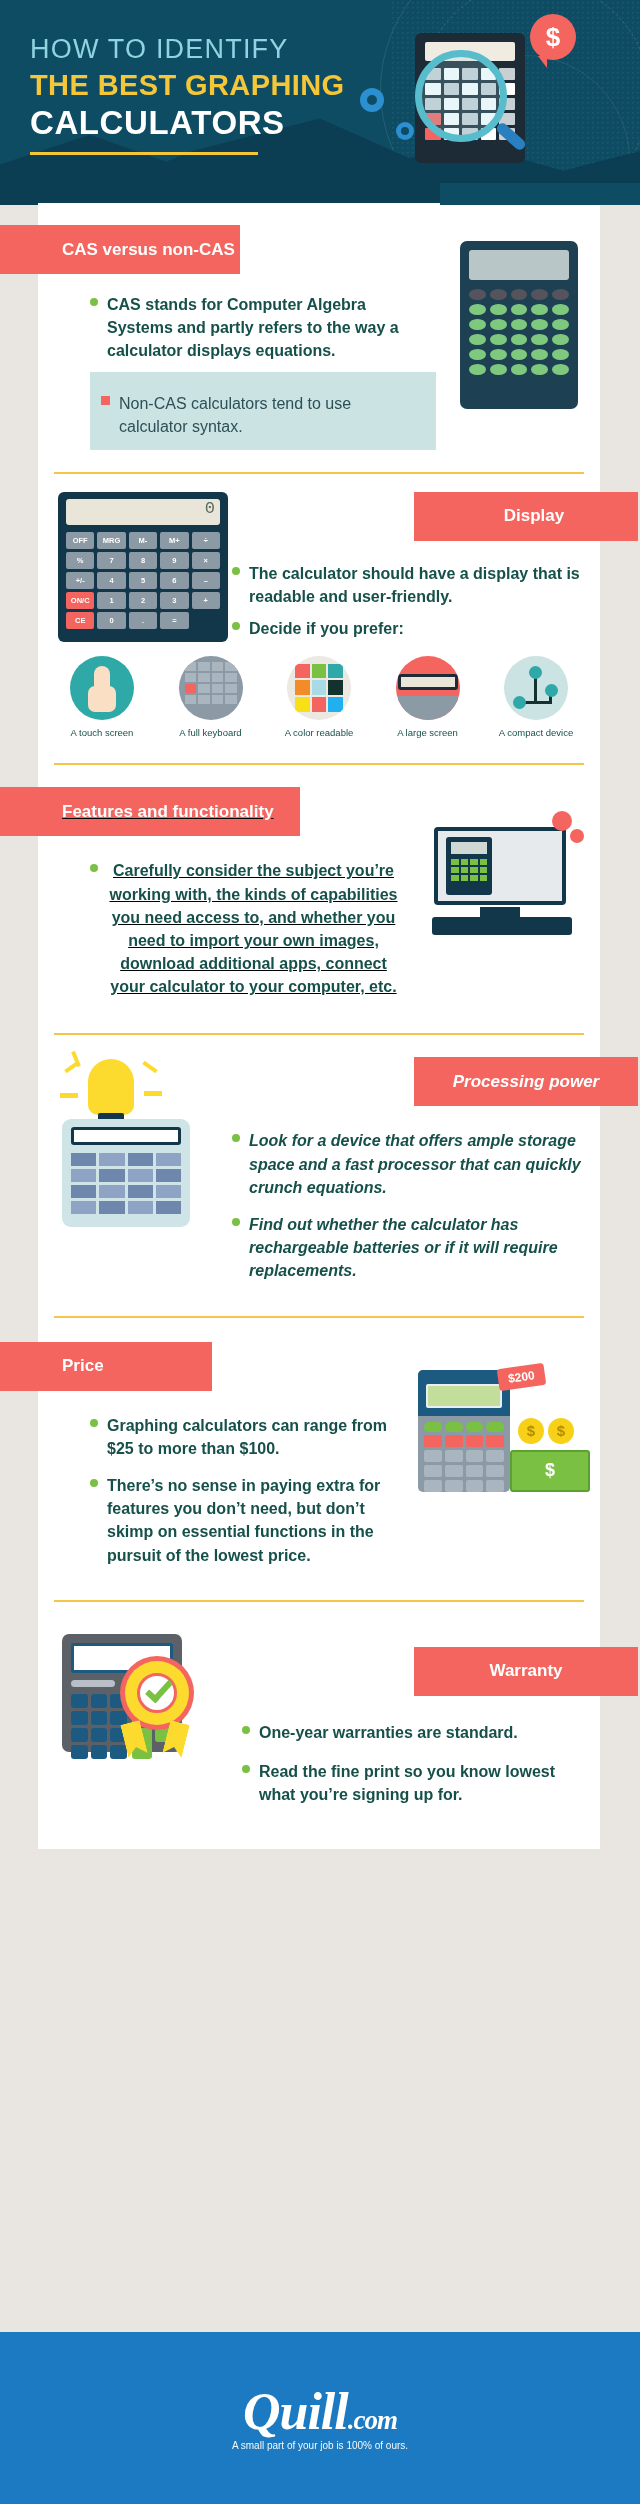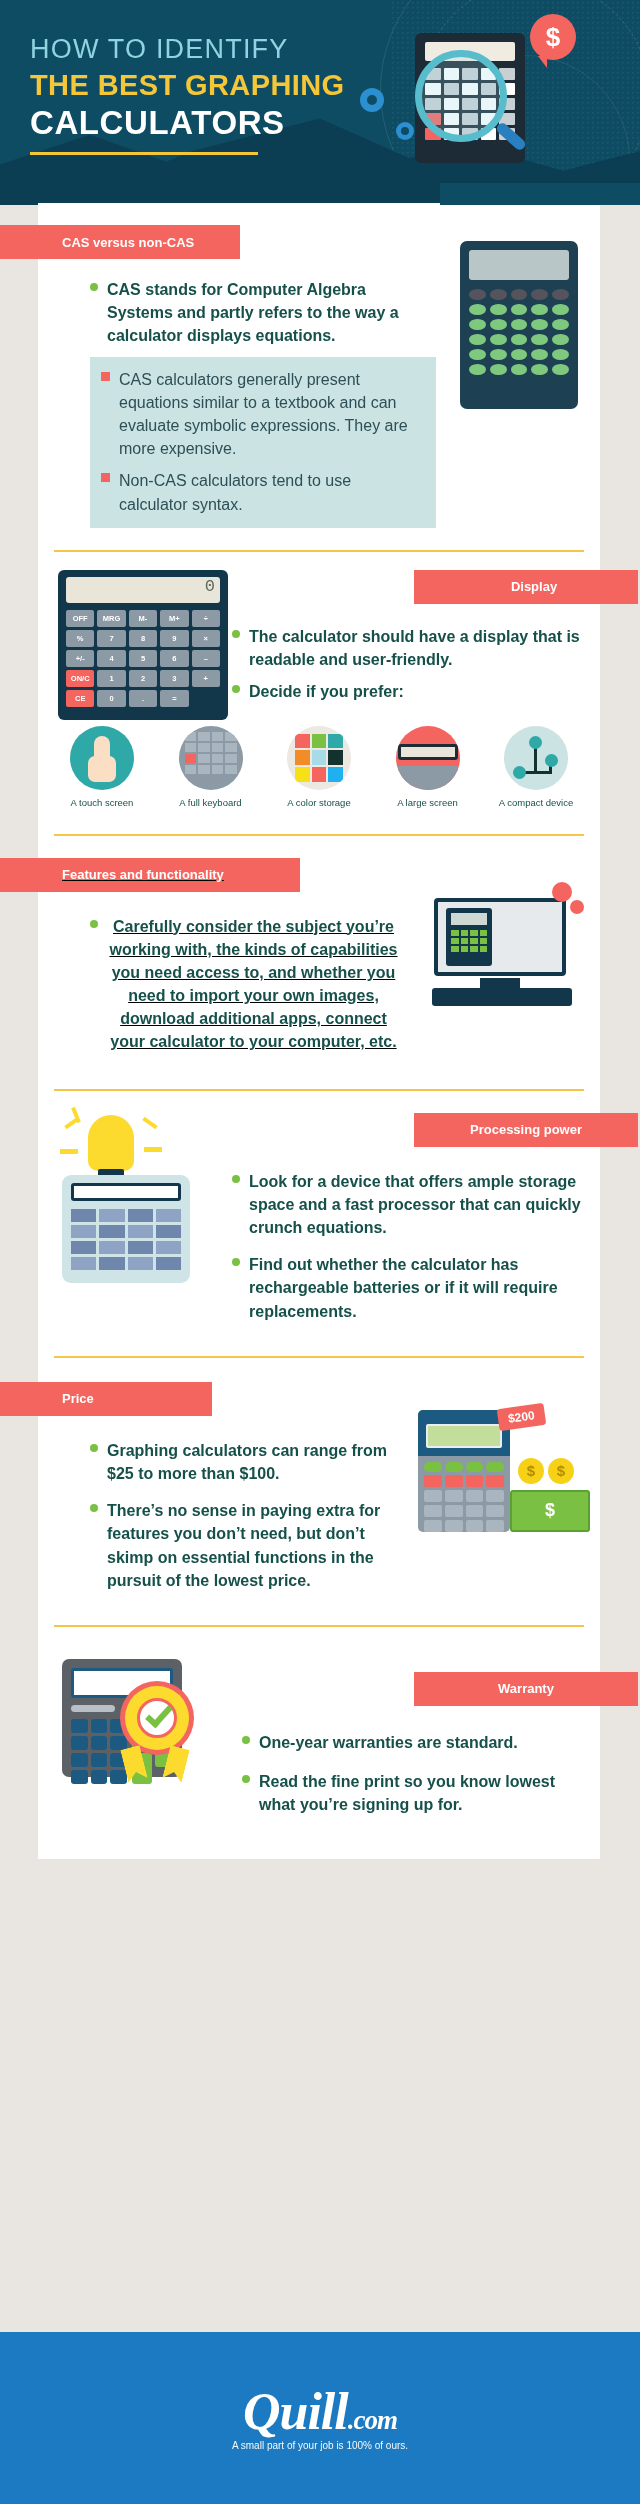--- a/index.html
+++ b/index.html
@@ -57,22 +57,22 @@
   .hero-gear.g1:after,.hero-gear.g2:after { content:""; position:absolute; inset:28%;
               border-radius:50%; background:#0e4c63; }
   .hero-wedge { position:absolute; right:0; top:183px; width:200px; height:46px; background:#0e4c63;
                clip-path:polygon(0 0,100% 0,100% 48%,0 100%); z-index:2; }
 
   
   .sheet { position:absolute; left:38px; top:203px; width:562px; background:#ffffff; }
   .sec { position:relative; padding:0 0 0 0; }
   .divider { height:2px; background:#f3c64a; margin:0 16px; }
 
-  .banner { background:#f4655f; color:#fff; font-weight:700; font-size:13px;
-            height:34px; display:flex; align-items:center; }
+  .banner { background:#f4655f; color:#fff; font-weight:700; font-size:17px;
+            height:49px; display:flex; align-items:center; }
   .banner.left  { margin-left:-38px; padding-left:62px; width:240px; }
   .banner.left.wide { width:300px; }
   .banner.right { margin-right:-38px; justify-content:center; margin-left:auto; }
 
   .bul { display:flex; gap:9px; margin:9px 0; }
   .bul .dot { flex:none; width:8px; height:8px; border-radius:50%; background:#7ac143; margin-top:5px; }
   .bul .sq  { flex:none; width:9px; height:9px; background:#f4655f; margin-top:4px; }
   .bul p { color:#16504a; font-size:16px; font-weight:700; line-height:1.45; }
   .bul.light p { color:#2d4f55; font-weight:400; }
   .tealbox { background:#cbe3e2; padding:11px 13px 12px 11px; }
@@ -169,24 +169,20 @@
     <div class="sec" style="padding-top:22px;">
       <div style="display:flex; gap:10px;">
         <div style="flex:1 1 auto;">
           <div class="banner left">CAS versus non-CAS</div>
           <div style="padding:10px 14px 0 52px;">
             <div class="bul">
               <div class="dot"></div>
               <p>CAS stands for Computer Algebra Systems and partly refers to the way a calculator displays equations.</p>
             </div>
             <div class="tealbox">
-              <div class="bul light" style="margin-top:0;">
-                <div class="sq"></div>
-                <p>CAS calculators generally present equations similar to a textbook and can evaluate symbolic expressions. They are more expensive.</p>
-              </div>
               <div class="bul light" style="margin-bottom:0;">
                 <div class="sq"></div>
                 <p>Non-CAS calculators tend to use calculator syntax.</p>
               </div>
             </div>
           </div>
         </div>
         <div style="flex:none; width:140px; padding:16px 14px 0 0;">
           <div class="calc-art">
             <div class="d"></div>
@@ -318,21 +314,21 @@
                 <i style="background:#2fa8a8;display:block;"></i>
               <i style="background:#f28c28;display:block;"></i>
                 <i style="background:#a9dbe6;display:block;"></i>
                 <i style="background:#13322e;display:block;"></i>
               <i style="background:#f7e017;display:block;"></i>
                 <i style="background:#f4655f;display:block;"></i>
                 <i style="background:#21b0ef;display:block;"></i>
             </div>
           </div>
           <div class="icon-cap">A color
-storage</div>
+readable</div>
         </div>
         <div class="icon-cell">
           <div class="circle" style="background:#f4655f;">
             <div style="position:absolute; left:2px; top:18px; right:2px; height:16px; background:#e9e6d9; border:3px solid #1d2b36; border-radius:3px;"></div>
             <div style="position:absolute; left:2px; top:40px; right:2px; height:24px; background:#8c9aa5;"></div>
           </div>
           <div class="icon-cap">A large
 screen</div>
         </div>
         <div class="icon-cell">
@@ -422,21 +418,21 @@
                   <i style="display:block;height:13px;background:#6f87ad;"></i>
                   <i style="display:block;height:13px;background:#8fa4c4;"></i>
                 <i style="display:block;height:13px;background:#8fa4c4;"></i>
                   <i style="display:block;height:13px;background:#6f87ad;"></i>
                   <i style="display:block;height:13px;background:#8fa4c4;"></i>
                   <i style="display:block;height:13px;background:#6f87ad;"></i>
               </div>
             </div>
           </div>
         </div>
-        <div style="flex:1 1 auto;">
+        <div style="flex:1 1 auto;font-style:italic;">
           <div class="banner right" style="width:224px;">Processing power</div>
           <div style="padding:14px 12px 0 0;">
             <div class="bul">
               <div class="dot"></div>
               <p>Look for a device that offers ample storage space and a fast processor that can quickly crunch equations.</p>
             </div>
             <div class="bul" style="margin-top:14px;">
               <div class="dot"></div>
               <p>Find out whether the calculator has rechargeable batteries or if it will require replacements.</p>
             </div>

